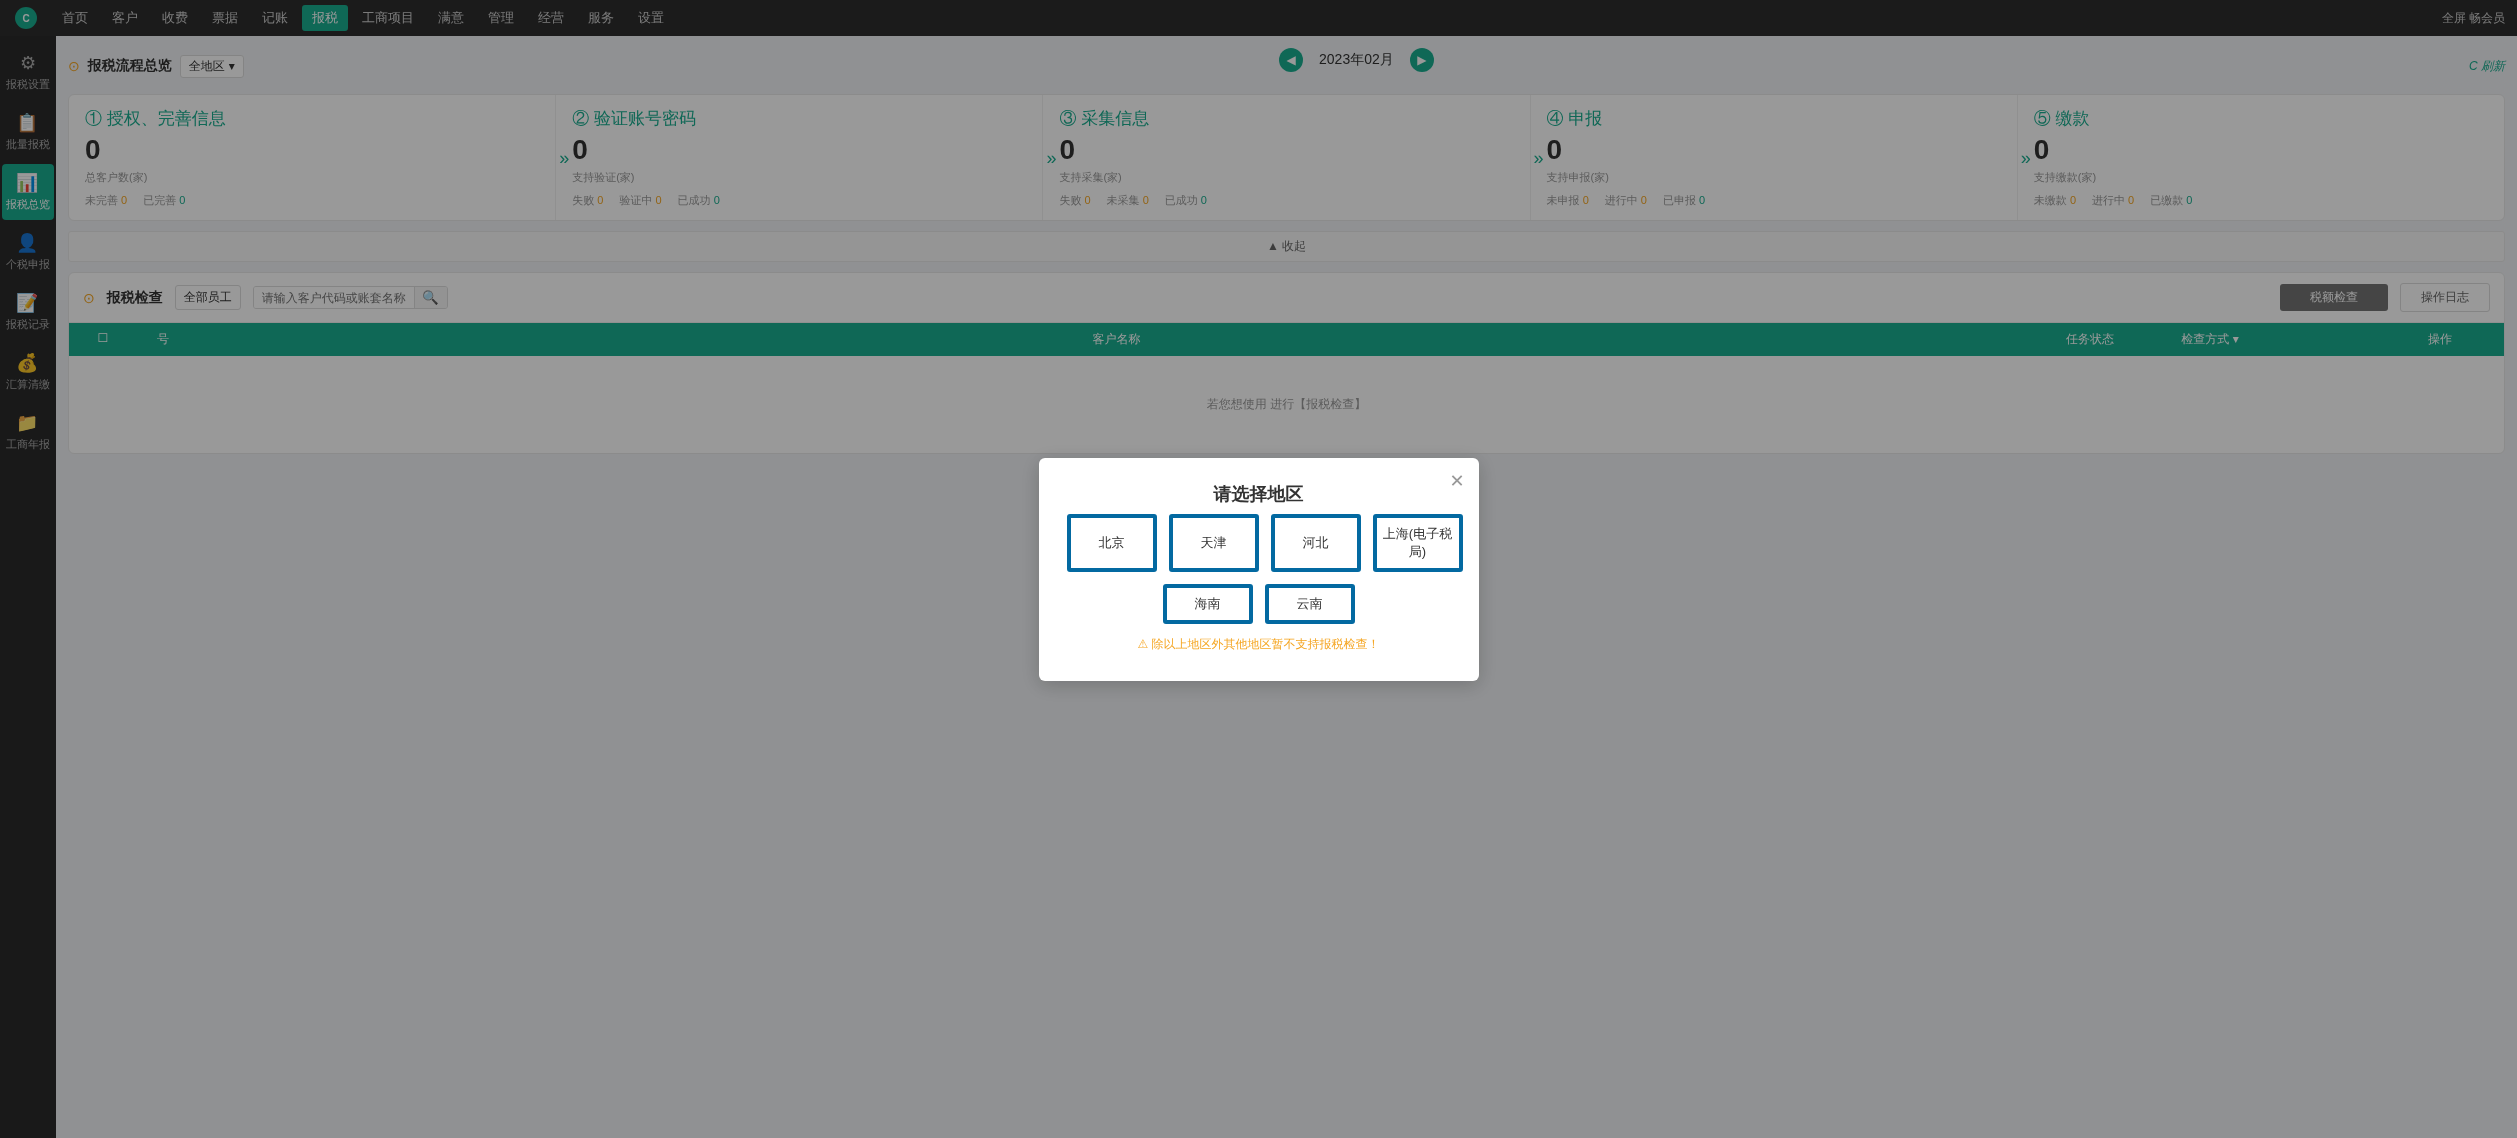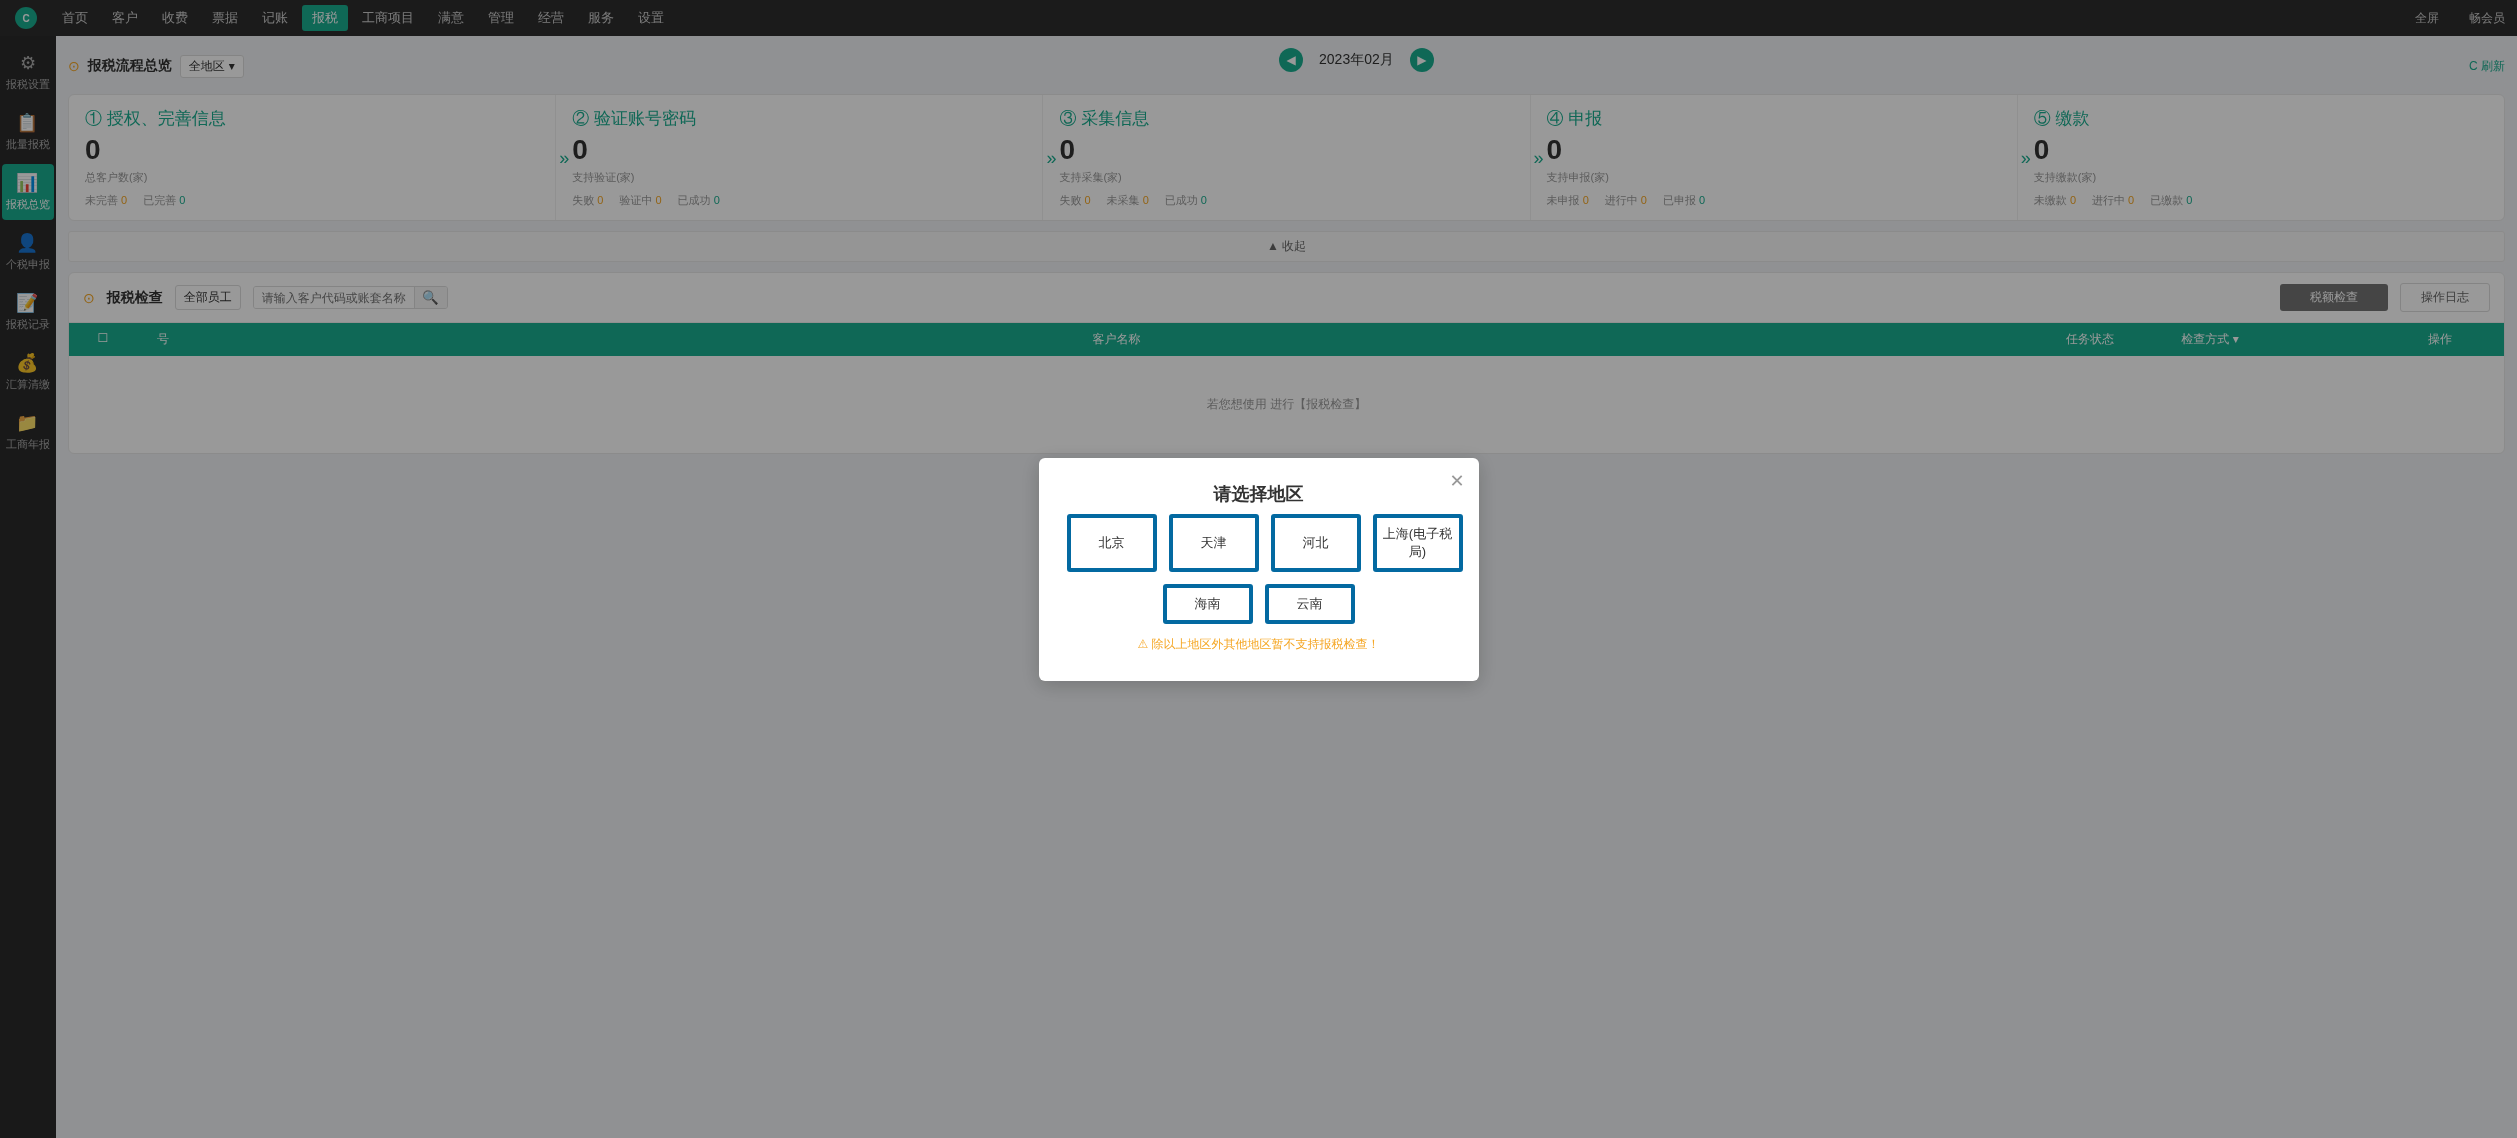--- a/index.html
+++ b/index.html
@@ -25,21 +25,21 @@
       padding: 4px 10px;
       border-radius: 3px;
       cursor: pointer;
       font-size: 13px;
     }
     .top-nav-item.active { background: #1aad8f; color: #fff; }
     .top-nav-right {
       margin-left: auto;
       display: flex;
       align-items: center;
-      gap: 30px;
+      gap: 3px;
       color: #ccc;
       font-size: 12px;
     }
     .top-nav-right span { cursor: pointer; }
 
     
     .layout { display: flex; height: calc(100vh - 36px); }
 
     
     .sidebar {
@@ -302,20 +302,21 @@
       margin-top: 8px;
     }
 
     
     .refresh-btn {
       background: none;
       border: none;
       color: #1aad8f;
       cursor: pointer;
       font-size: 12px;
+      font-style: italic;
     }
   </style>
 </head>
 <body>
 
 <div class="top-nav">
   <div class="top-nav-logo">
     <svg width="24" height="24" viewBox="0 0 24 24">
         <circle cx="12" cy="12" r="11" fill="#1aad8f"></circle>
         <text x="12" y="16" text-anchor="middle" fill="white" font-size="10" font-weight="bold">C</text>

